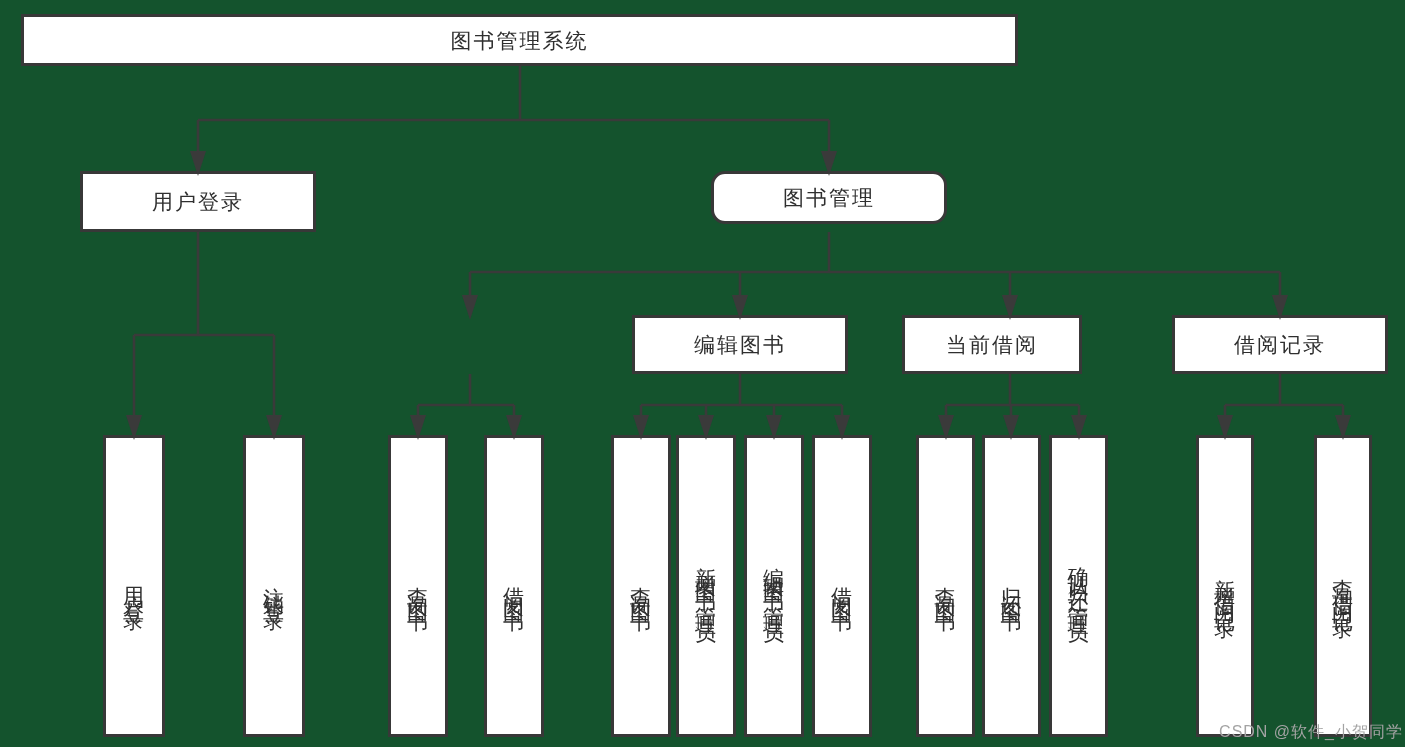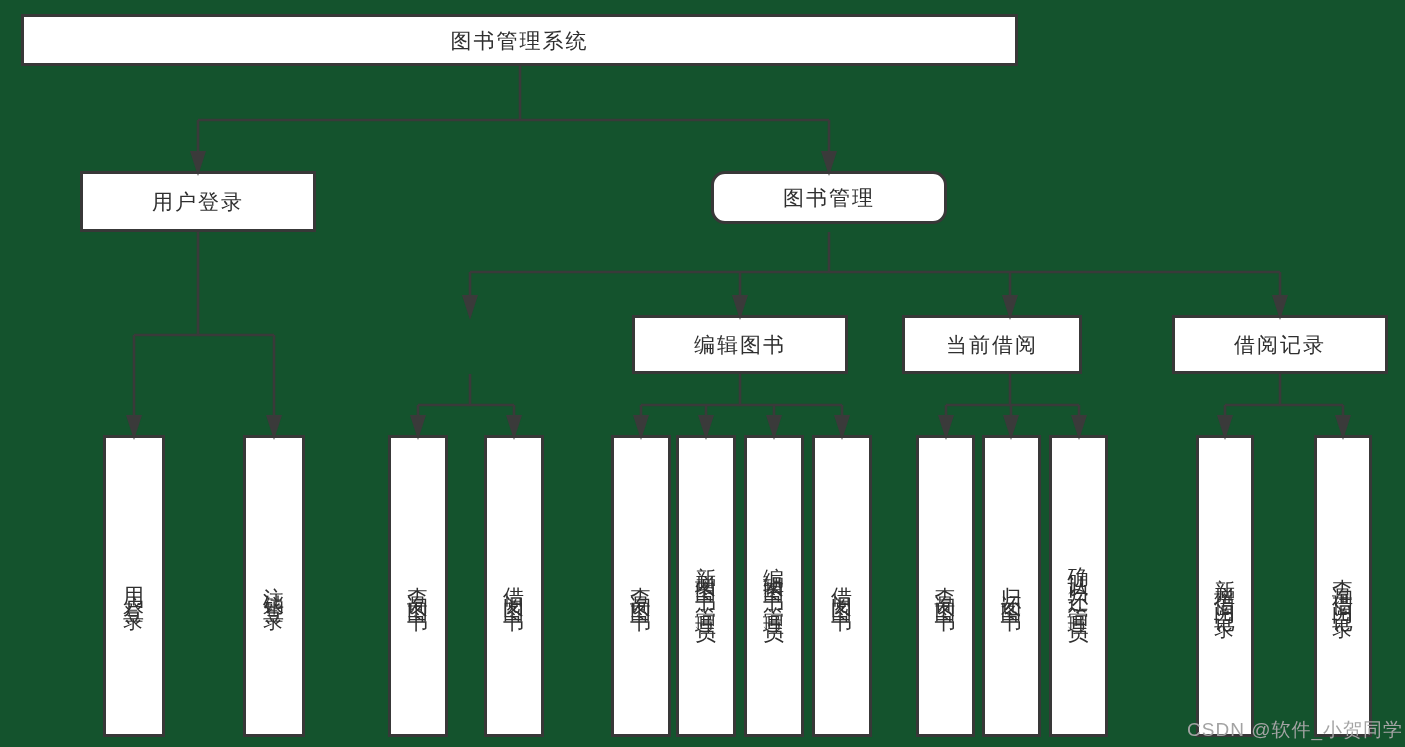--- a/index.html
+++ b/index.html
@@ -42,21 +42,21 @@
     writing-mode: vertical-rl;
     letter-spacing: 8px;
     font-size: 21px;
   }
   .watermark {
     position: absolute;
     right: 2px;
     bottom: 4px;
     z-index: 3;
     color: #a3a3a3;
-    font-size: 19px;
+    font-size: 16px;
     letter-spacing: 1px;
     pointer-events: none;
     white-space: nowrap;
   }
 </style>
 </head>
 <body>
 
 <div class="stage">
 

